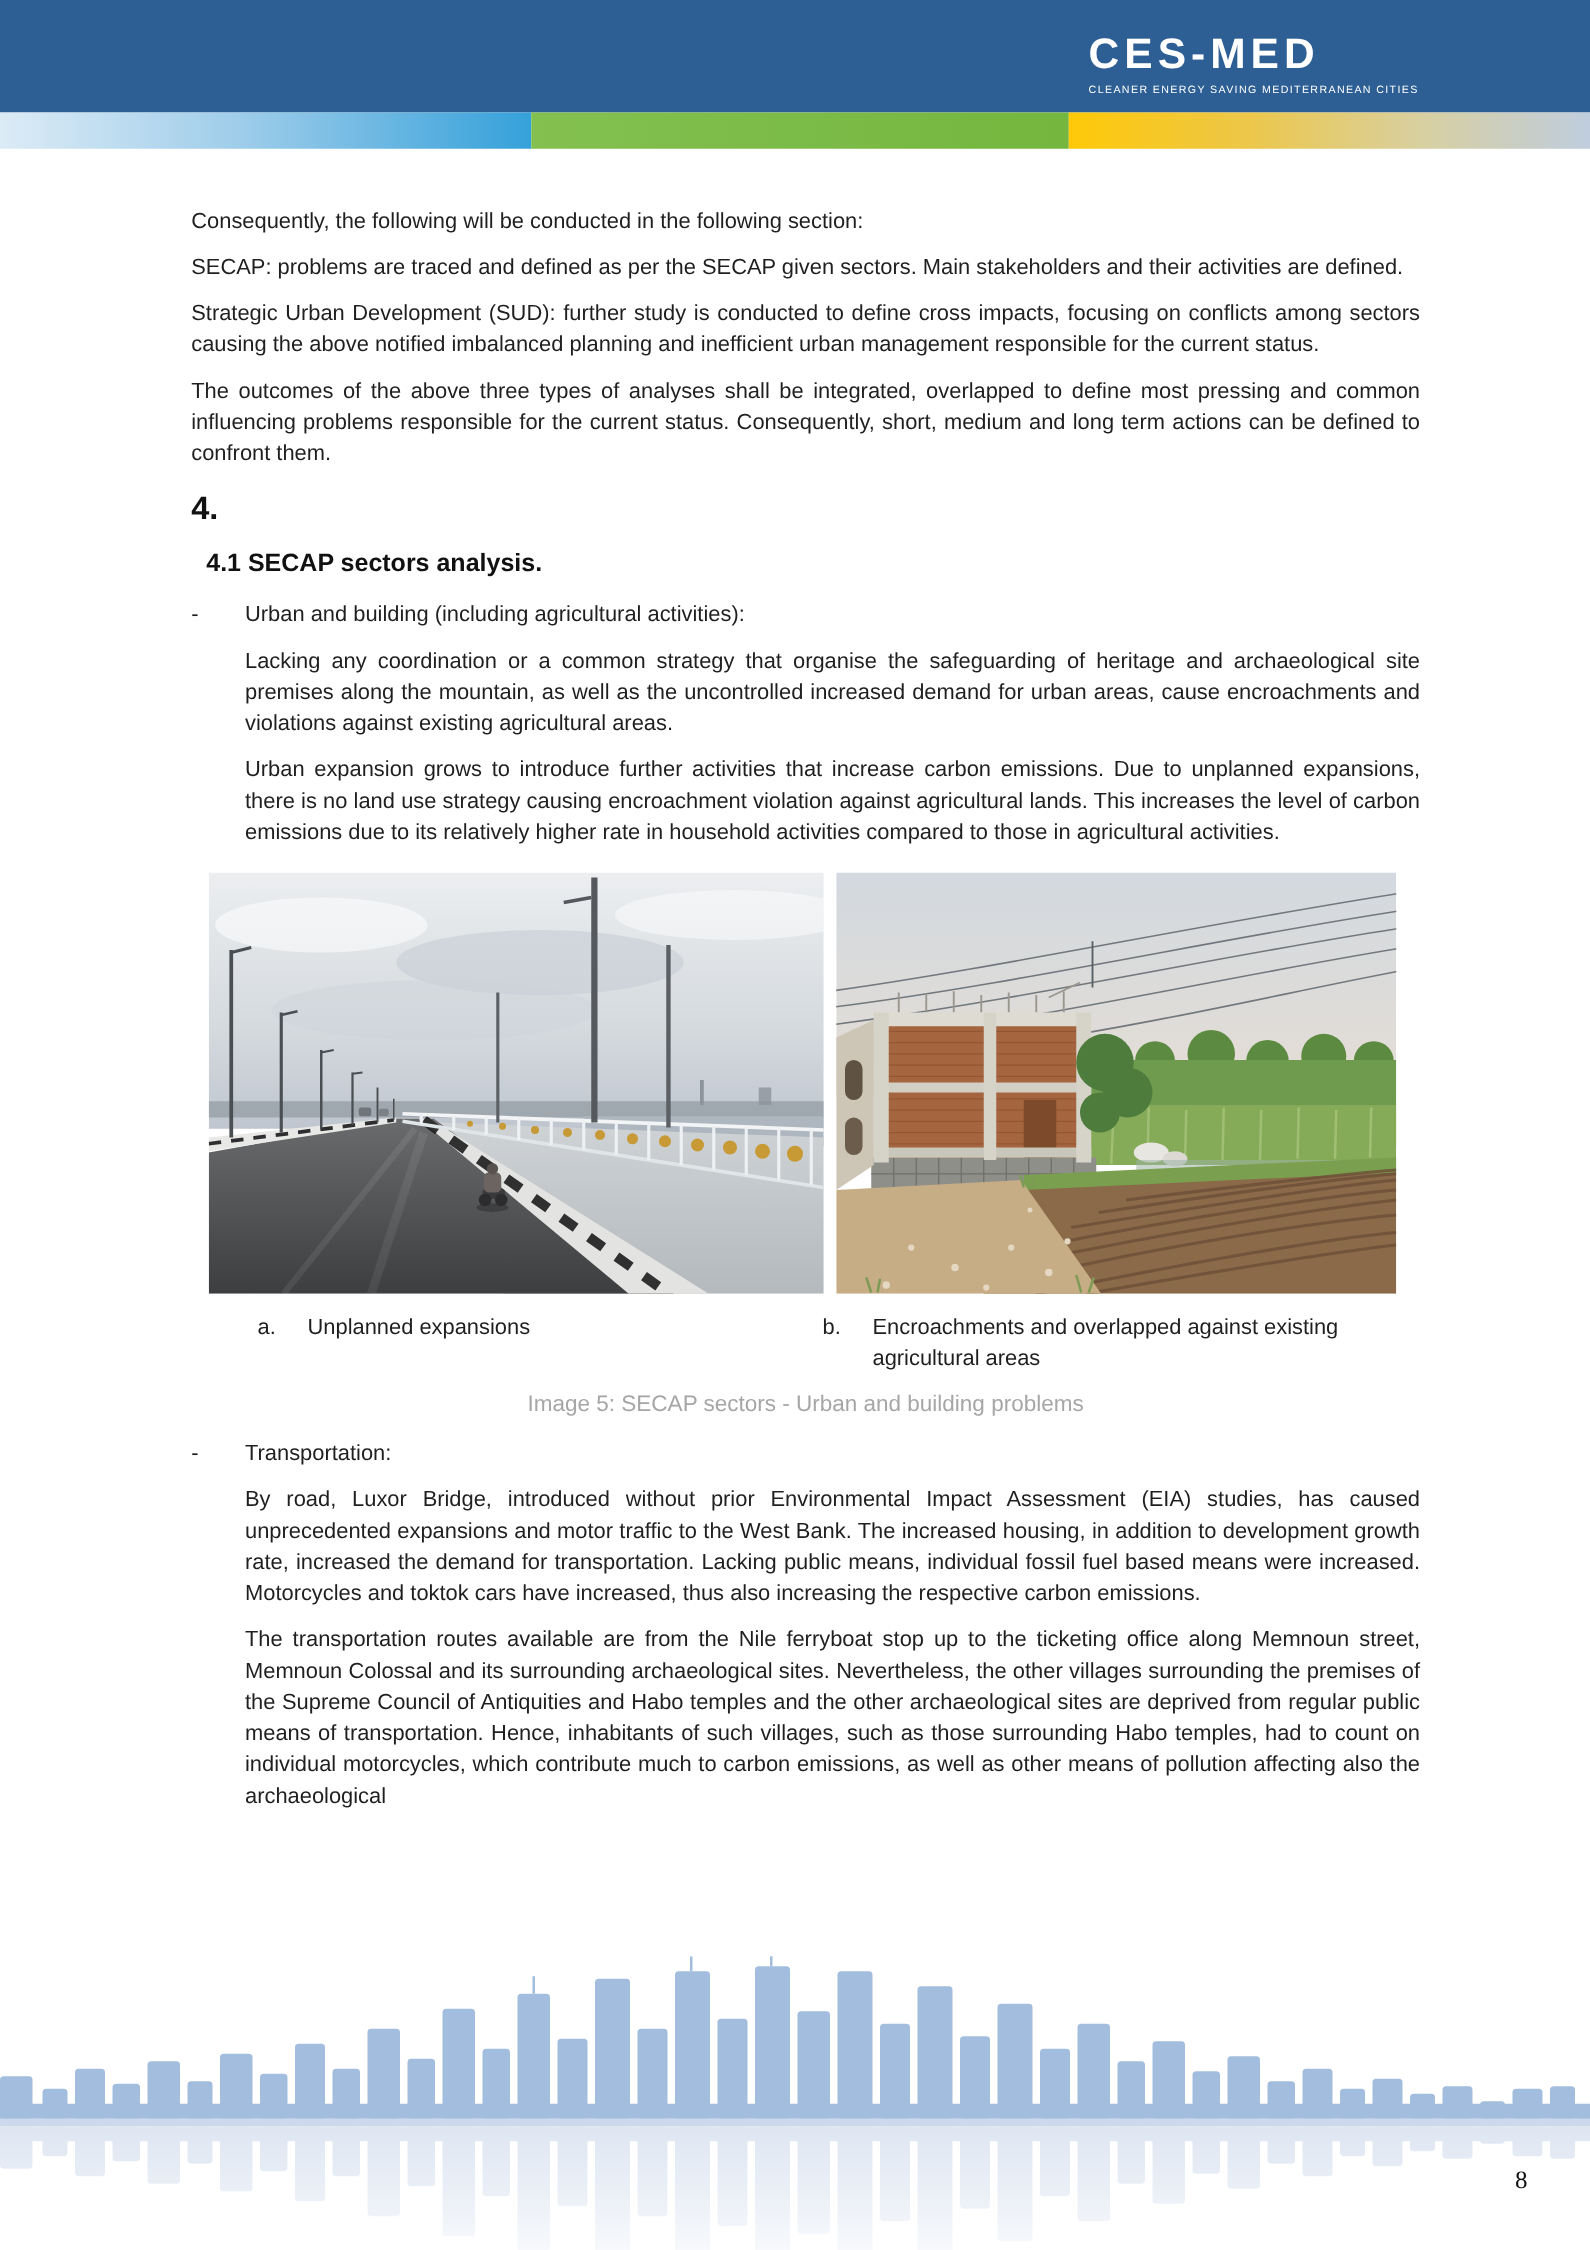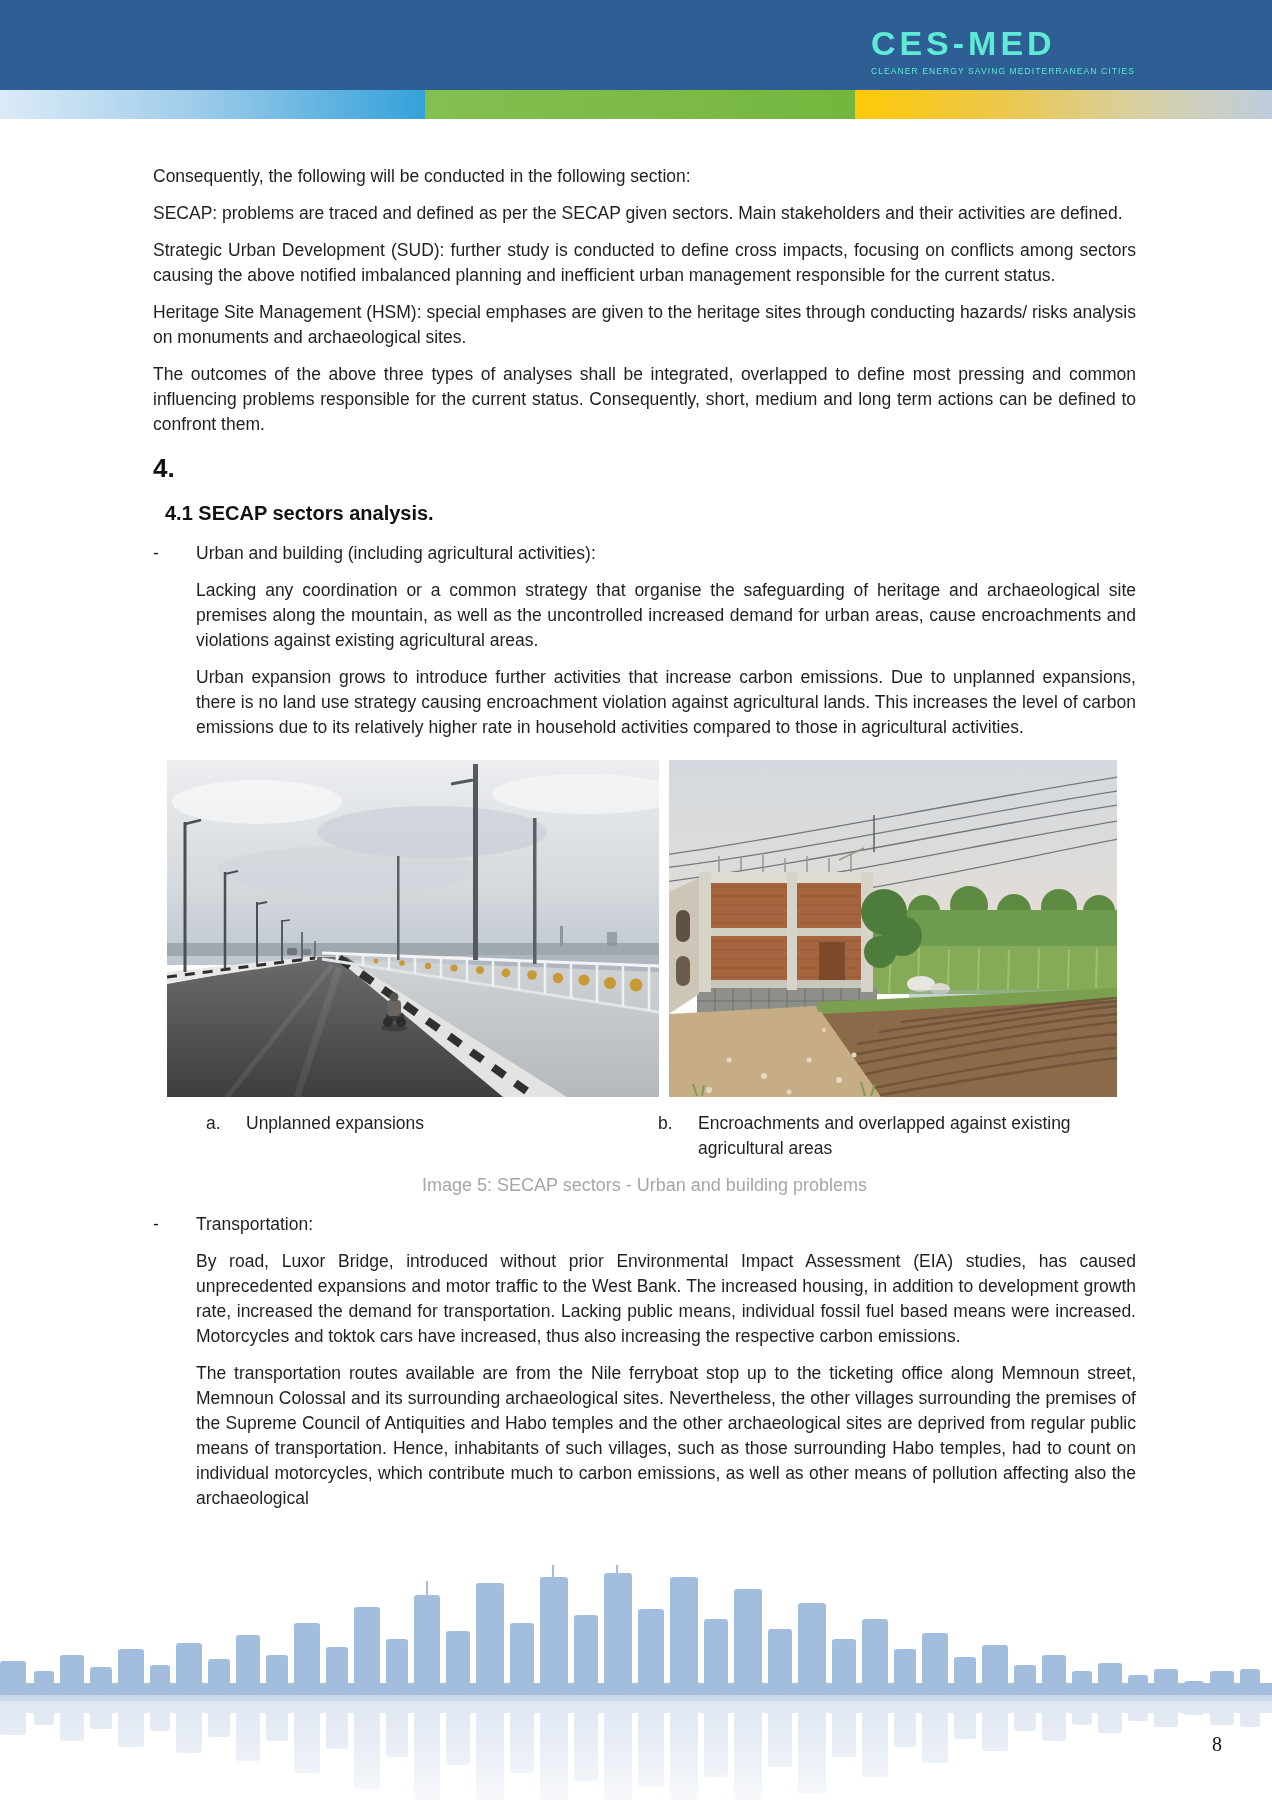--- a/index.html
+++ b/index.html
@@ -2,21 +2,21 @@
 <html><head>
 <meta charset="utf-8">
 <style>
   html,body{margin:0;padding:0;background:#ffffff;}
   .page{
     position:relative; width:1272px; height:1800px; overflow:hidden;
     background:#ffffff; font-family:"Liberation Sans", sans-serif; color:#1f1f1f;
   }
   
   .header-band{position:absolute;left:0;top:0;width:1272px;height:90px;background:#2d5f95;}
-  .logo{position:absolute;right:137px;top:26px;text-align:left;color:#5eead4;}
+  .logo{position:absolute;right:137px;top:26px;text-align:left;color:#ffffff;}
   .logo-title{font-weight:bold;font-size:34px;letter-spacing:4px;line-height:34px;}
   .logo-subtitle{font-size:8.5px;letter-spacing:1.1px;margin-top:6px;white-space:nowrap;}
   .stripe{position:absolute;left:0;top:90px;width:1272px;height:29px;display:flex;}
   .seg{height:100%;}
   .seg-blue{width:425px;background:linear-gradient(90deg,#dcebf6 0%,#9fcdea 45%,#35a1da 100%);}
   .seg-green{width:430px;background:linear-gradient(90deg,#83c050 0%,#74b63e 100%);}
   .seg-gold{width:417px;background:linear-gradient(90deg,#ffc907 0%,#ecc74b 35%,#d8d0a2 68%,#bfcdde 100%);}
   
   .content{position:absolute;left:153px;top:164px;width:983px;z-index:2;}
   .content p{margin:0 0 12px 0;font-size:17.5px;line-height:25px;text-align:justify;}
@@ -56,21 +56,20 @@
   <div class="stripe">
     <div class="seg seg-blue"></div>
     <div class="seg seg-green"></div>
     <div class="seg seg-gold"></div>
   </div>
 
   <div class="content">
     <p>Consequently, the following will be conducted in the following section:</p>
     <p>SECAP: problems are traced and defined as per the SECAP given sectors. Main stakeholders and their activities are defined.</p>
     <p>Strategic Urban Development (SUD): further study is conducted to define cross impacts, focusing on conflicts among sectors causing the above notified imbalanced planning and inefficient urban management responsible for the current status.</p>
-    <p>Heritage Site Management (HSM): special emphases are given to the heritage sites through conducting hazards/ risks analysis on monuments and archaeological sites.</p>
     <p>The outcomes of the above three types of analyses shall be integrated, overlapped to define most pressing and common influencing problems responsible for the current status. Consequently, short, medium and long term actions can be defined to confront them.</p>
 
     <div class="h1">
       <span class="h1-num">4.</span>
     </div>
 
     <div class="h2">4.1 SECAP sectors analysis.</div>
 
     <div class="bullet-row">
       <span class="bullet-dash">-</span>

